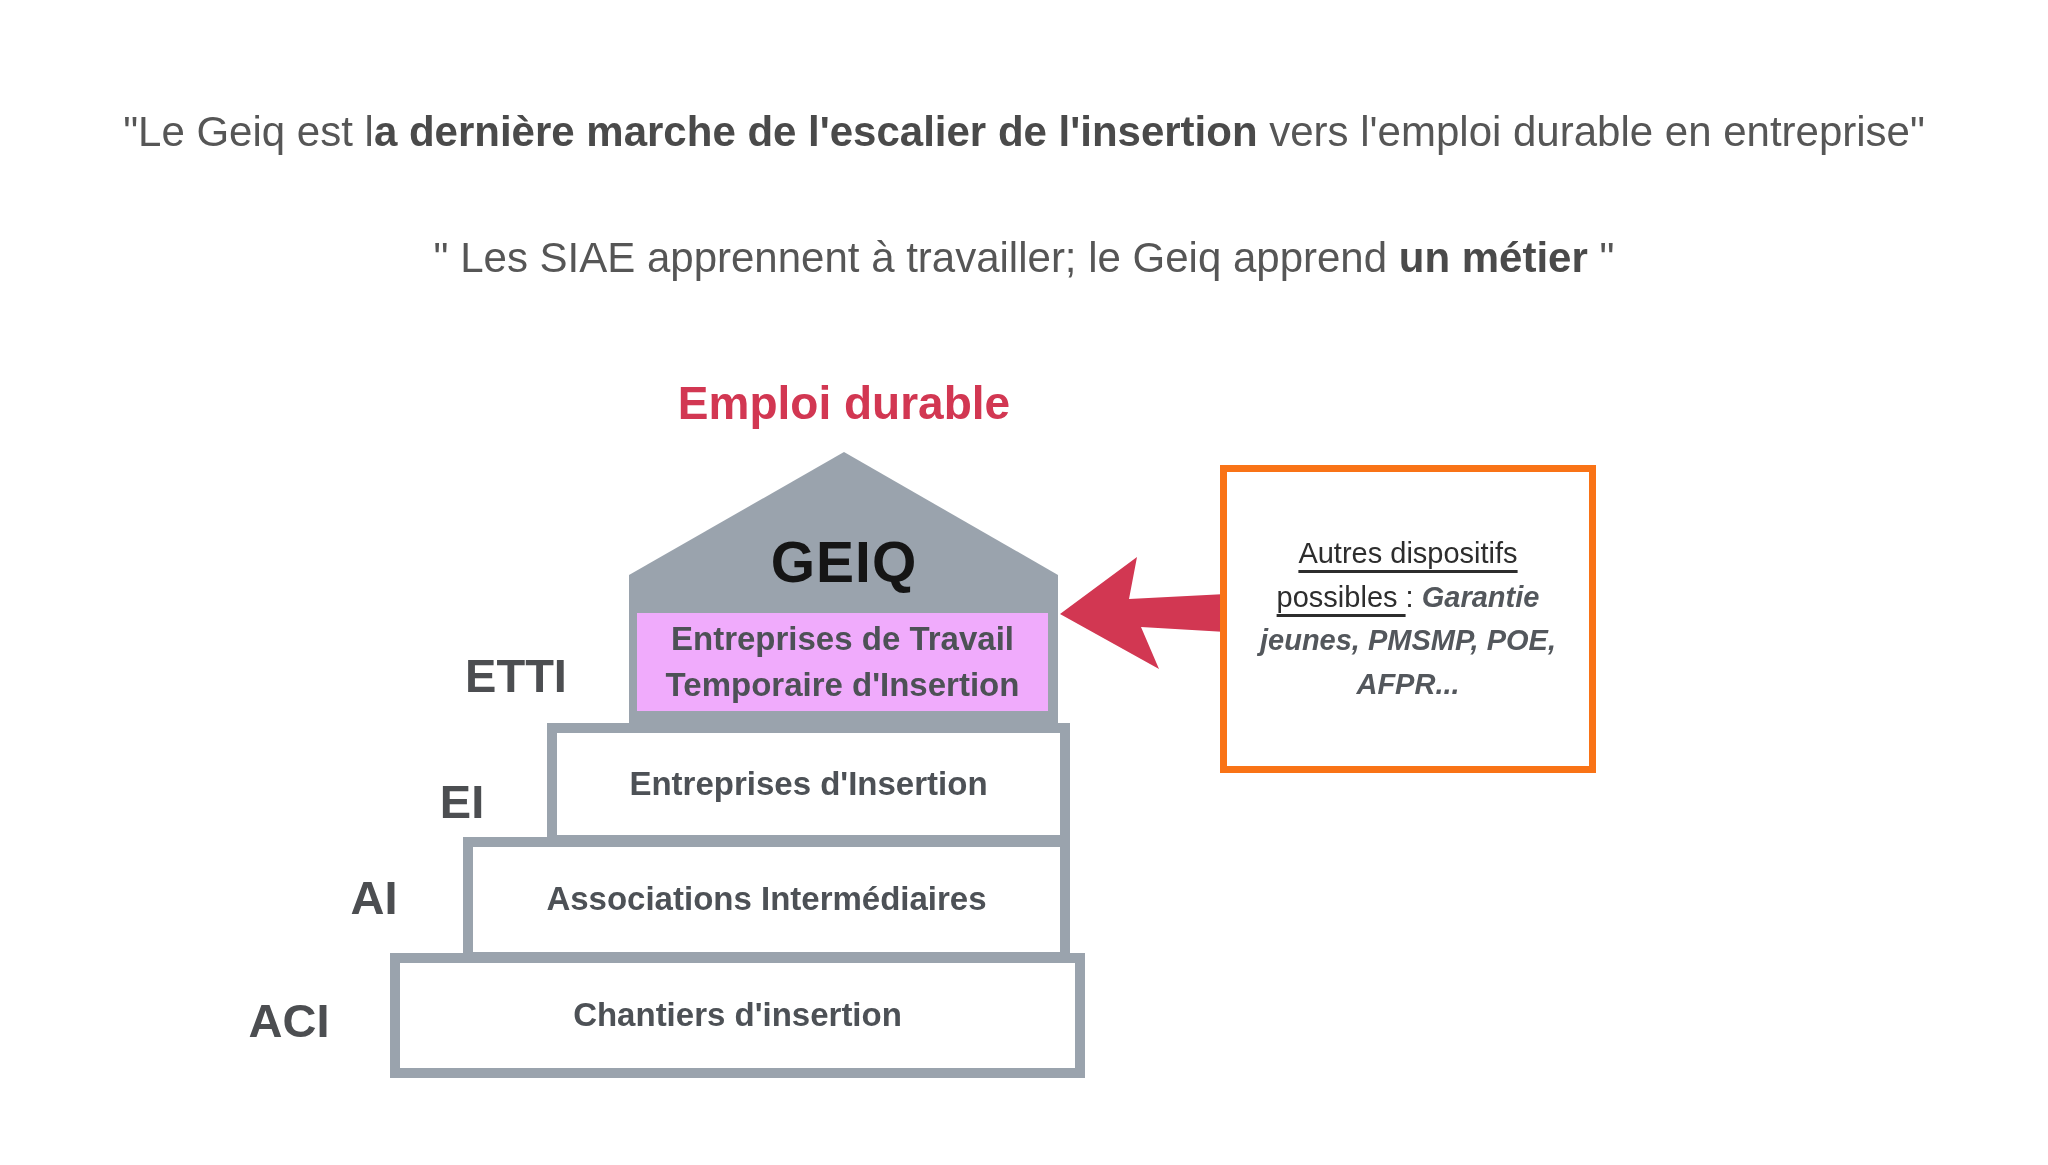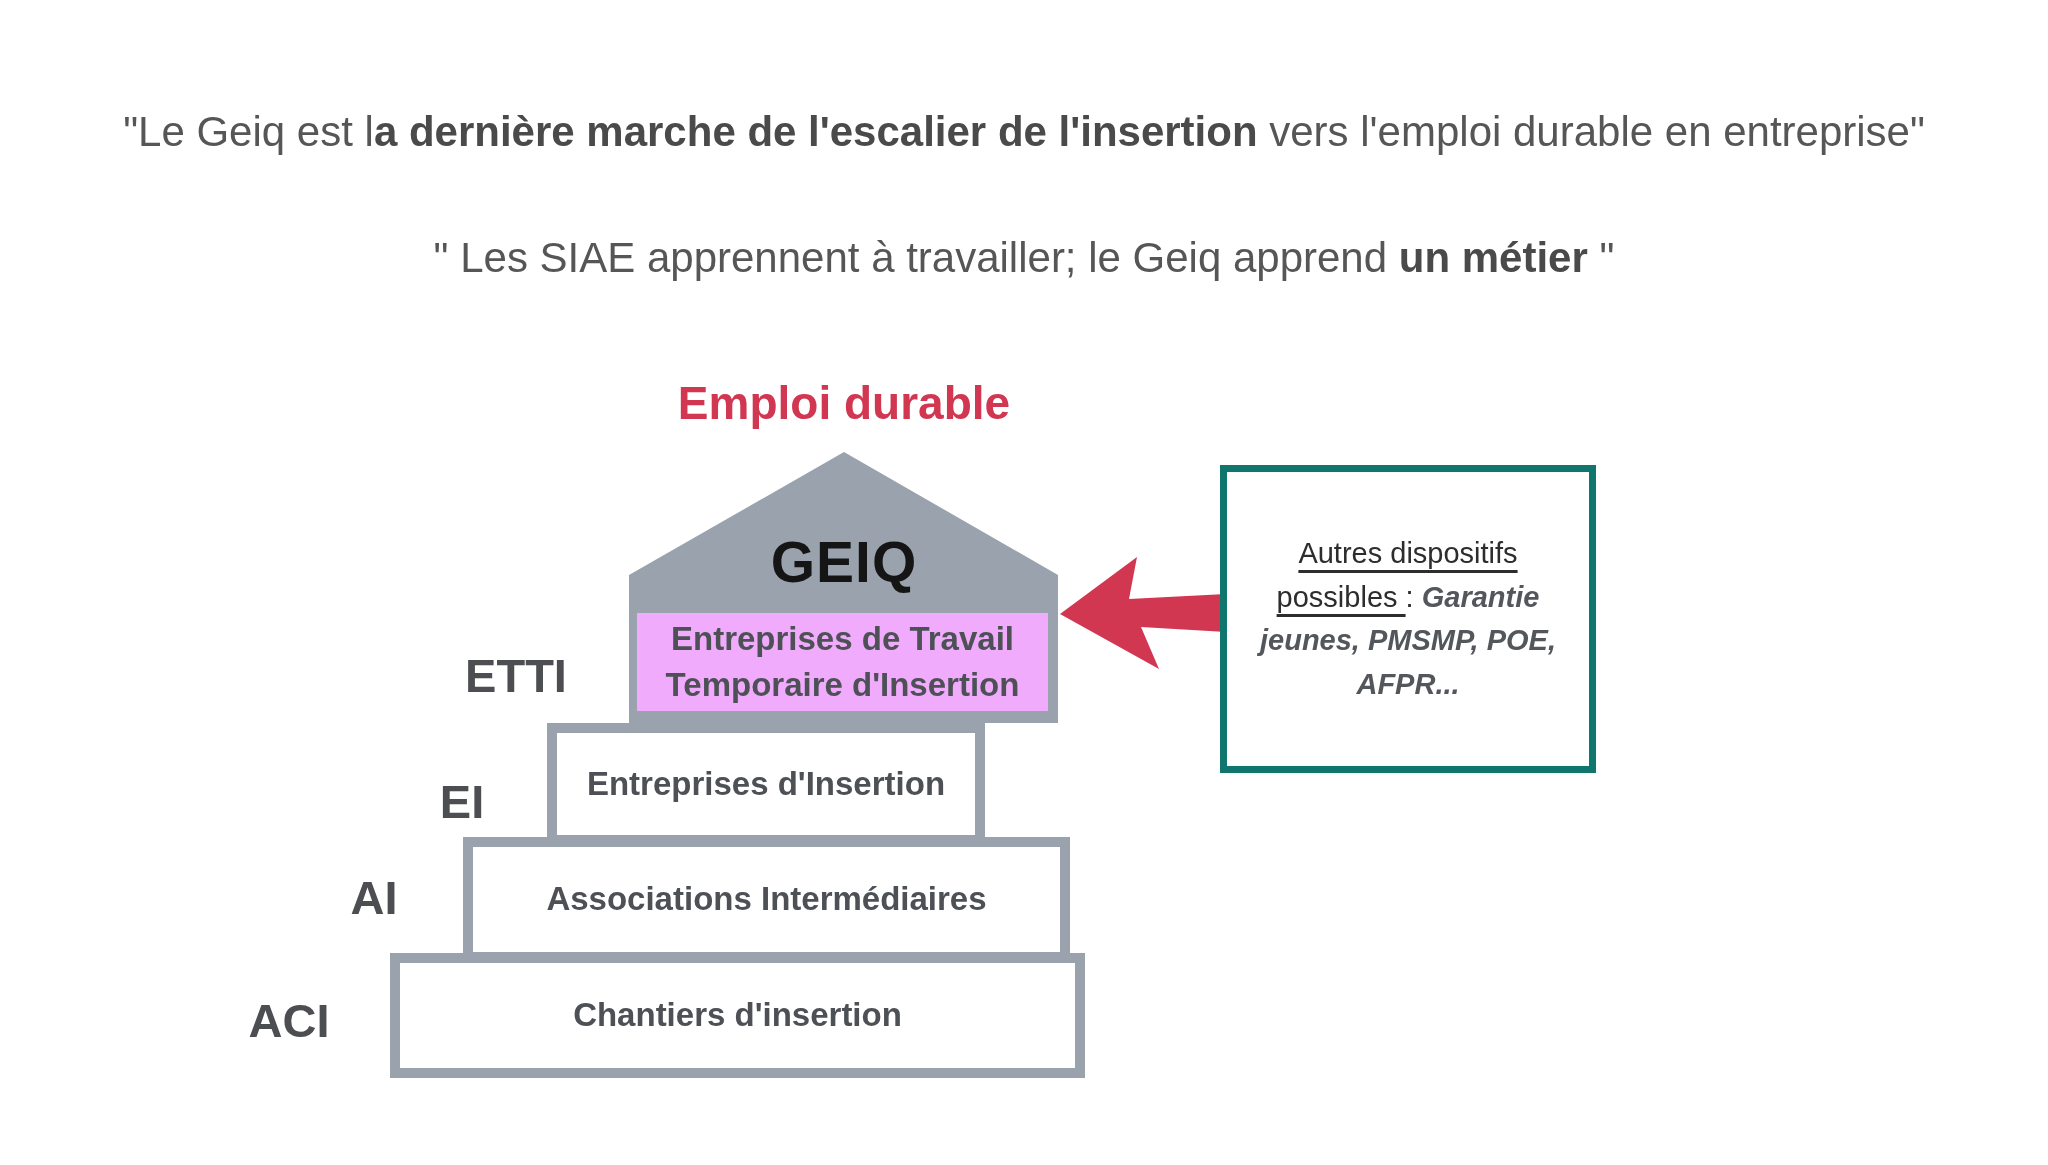--- a/index.html
+++ b/index.html
@@ -24,36 +24,36 @@
   #etti-box{
     position:absolute;left:637px;top:613px;width:411px;height:98px;background:#f0abfc;
     display:flex;align-items:center;justify-content:center;text-align:center;z-index:2;
   }
   .step-text{font-size:33px;font-weight:700;color:#4d5156;line-height:1.4;}
   
   .step{
     position:absolute;box-sizing:border-box;background:#ffffff;border:10px solid #9aa3ad;
     display:flex;align-items:center;justify-content:center;text-align:center;z-index:2;
   }
-  #step-ei {left:547px;top:723px;width:438px;height:122px;}
+  #step-ei {left:547px;top:723px;width:523px;height:122px;}
   #step-ai {left:463px;top:837px;width:607px;height:125px;}
   #step-aci{left:375px;top:953px;width:695px;height:125px;margin-left:15px;}
   
   .abbr{
     position:absolute;transform:translate(-50%,-50%);z-index:2;
     font-size:47px;font-weight:700;color:#4c4e51;line-height:1;white-space:nowrap;
   }
   #abbr-etti{left:516px;top:675px;}
   #abbr-ei  {left:462px;top:782px;margin-top:19px;}
   #abbr-ai  {left:374px;top:897px;text-align:right;}
   #abbr-aci {left:289px;top:1020px;}
   
   #callout{
     position:absolute;left:1220px;top:465px;width:376px;height:308px;box-sizing:border-box;
-    border:7px solid #0f766e;background:#ffffff;z-index:3;
+    border:7px solid #f97316;background:#ffffff;z-index:3;
     display:flex;flex-direction:column;align-items:center;justify-content:center;
     font-size:29px;line-height:1.5;color:#2d2d2d;text-align:center;
   }
   #callout .u{text-decoration:underline;text-underline-offset:7px;text-decoration-thickness:2.5px;}
   #callout .bi{font-weight:700;font-style:italic;color:#53575c;}
   .callout-line{white-space:pre;}
 </style>
 </head>
 <body>
 

